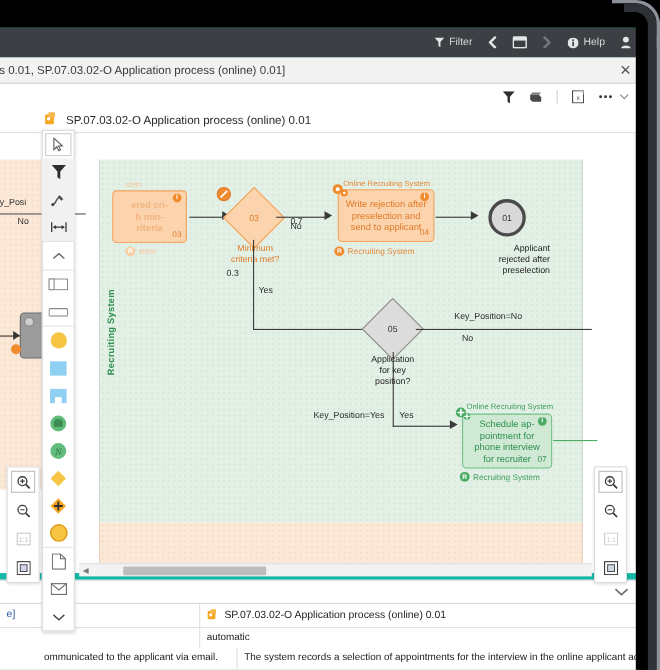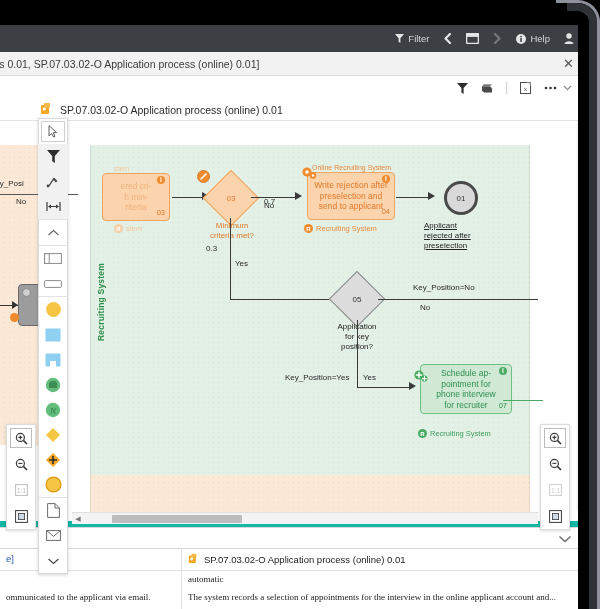--- a/index.html
+++ b/index.html
@@ -135,21 +135,21 @@
   .gateway span { transform:rotate(-45deg); font-size:8px; }
   .gw-orange { background:#fbd3ac; border:1px solid #f3a45f; color:#e07b2a; }
   .gw-grey { background:#dcdcdc; border:1px solid #8b8b8b; color:#333; }
   .gw-caption { position:absolute; font-size:8px; line-height:10px; text-align:center; }
 
   .endevent {
     position:absolute; width:34px; height:34px; border-radius:50%;
     background:#d9d9d9; border:3px solid #4a4a4a;
     display:flex; align-items:center; justify-content:center; font-size:8px; color:#333;
   }
-  .ev-caption { position:absolute; font-size:8px; line-height:10px; text-align:left; color:#222;text-decoration:underline; }
+  .ev-caption { position:absolute; font-size:8px; line-height:10px; text-align:right; color:#222; }
 
   .edge-label { position:absolute; font-size:8px; color:#2b2b2b; white-space:nowrap; }
 
   
   .palette {
     position:absolute; left:38px; top:118px; width:30px; z-index:30;
     background:#ffffff; border:1px solid #dcdcdc; box-shadow:0 1px 3px rgba(0,0,0,.18);
     display:flex; flex-direction:column; align-items:center;
   }
   .pal-item {
@@ -190,22 +190,22 @@
     background:#ffffff; border-top:1px solid #d8d8d8; border-bottom:1px solid #d8d8d8;
     z-index:22; display:flex; align-items:center; justify-content:flex-end; padding-right:16px;
   }
 
   
   .bottom-panel { position:absolute; left:0; top:549px; width:588px; height:60px; background:#fff; z-index:22; }
   .bp-row1 { display:flex; height:22px; border-bottom:1px solid #e0e0e0; }
   .bp-c1 { width:182px; padding:4px 6px; font-size:9.5px; color:#2b5ea8; border-right:1px solid #e0e0e0; overflow:hidden; white-space:nowrap; }
   .bp-c2 { flex:1; padding:4px 6px; font-size:9.5px; color:#222; display:flex; align-items:center; gap:5px; white-space:nowrap; }
   .bp-row2 { display:flex; height:18px; }
-  .bp-row3 { display:flex; height:20px; }
-  .bp-cell { padding:3px 6px; font-size:9px; color:#222; overflow:hidden; white-space:nowrap;font-family:Liberation Serif, serif; }
+  .bp-row3 { display:flex; height:20px;padding-left:34px; }
+  .bp-cell { padding:3px 6px; font-size:9px; color:#222; overflow:hidden; white-space:nowrap; }
   .bp-cell.c1 { width:182px; border-right:1px solid #e0e0e0; }
   .bp-cell.c2 { flex:1; }
   .bp-vscroll { position:absolute; right:0; top:22px; width:9px; height:38px; background:#f6f6f6; }
   .bp-vscroll .t { position:absolute; left:1px; top:10px; width:7px; height:14px; background:#c3c3c3; }
   .bp-vscroll .up { position:absolute; left:2px; top:1px; font-size:6px; color:#777; }
 </style>
 </head>
 <body>
 
 <div id="screen">
@@ -325,21 +325,21 @@
       <div style="position:absolute;left:-6px;top:73px;width:92px;height:1px;background:#555;"></div>
       <div class="edge-label" style="left:24px;top:76px;">No</div>
       <div style="position:absolute;left:26px;top:163px;width:34px;height:42px;background:#9c9c9c;border:1px solid #6a6a6a;border-radius:4px;"></div>
       <div style="position:absolute;left:30px;top:167px;width:9px;height:9px;border-radius:50%;background:#cfcfcf;border:1px solid #8a8a8a;"></div>
       <div style="position:absolute;left:-4px;top:184px;width:30px;height:1px;background:#333;"></div>
       <div style="position:absolute;left:20px;top:180px;width:0;height:0;border-left:6px solid #333;border-top:4px solid transparent;border-bottom:4px solid transparent;"></div>
       <div style="position:absolute;left:18px;top:192px;width:9px;height:9px;border-radius:50%;background:#f08c2e;"></div>
 
       <div class="sys-label-top" style="left:122px;top:44px;color:#f6c79b;">stem</div>
       <div class="task orange" style="left:110px;top:52px;width:68px;height:48px;align-items:center;color:#f0b481;">
-        <div style="white-space:pre-line;">ered cri-
+        <div style="white-space:pre-line;font-weight:bold;">ered cri-
 h min-
 riteria</div>
         <div class="task-num" style="color:#e07b2a;">03</div>
         <div class="task-info o">i</div>
       </div>
       <div class="sys-label-bot" style="left:122px;top:103px;color:#f6c79b;">
         <span class="sys-dot" style="background:#f9cfa6;">R</span>
         <span>stem</span>
       </div>
 
@@ -408,21 +408,21 @@
       <div class="edge-label" style="left:401px;top:162px;padding-left:20px;">Key_Position=No</div>
       <div class="edge-label" style="left:428px;top:182px;">No</div>
 
       <div style="position:absolute;left:365px;top:199px;width:1.2px;height:68px;background:#3a3a3a;"></div>
       <div style="position:absolute;left:365px;top:266px;width:56px;height:1.2px;background:#3a3a3a;"></div>
       <div style="position:absolute;left:417px;top:261px;width:0;height:0;border-left:7px solid #3a3a3a;border-top:4.5px solid transparent;border-bottom:4.5px solid transparent;"></div>
       <div class="edge-label" style="left:293px;top:252px;">Key_Position=Yes</div>
       <div class="edge-label" style="left:371px;top:252px;">Yes</div>
 
       <div class="sys-label-top" style="left:432px;top:246px;color:#3f9e5c;">Online Recruiting System</div>
-      <div class="task green" style="left:428px;top:243px;width:92px;height:50px;">
+      <div class="task green" style="left:428px;top:255px;width:82px;height:50px;">
         <div style="white-space:pre-line;">Schedule ap-
 pointment for
 phone interview
 for recruiter</div>
         <div class="task-num">07</div>
         <div class="task-info g">i</div>
       </div>
       <div style="position:absolute;left:422px;top:249px;">
         <svg width="18" height="14" viewBox="0 0 18 14">
             <circle cx="5" cy="5" r="4.6" fill="#4aab63"></circle>

